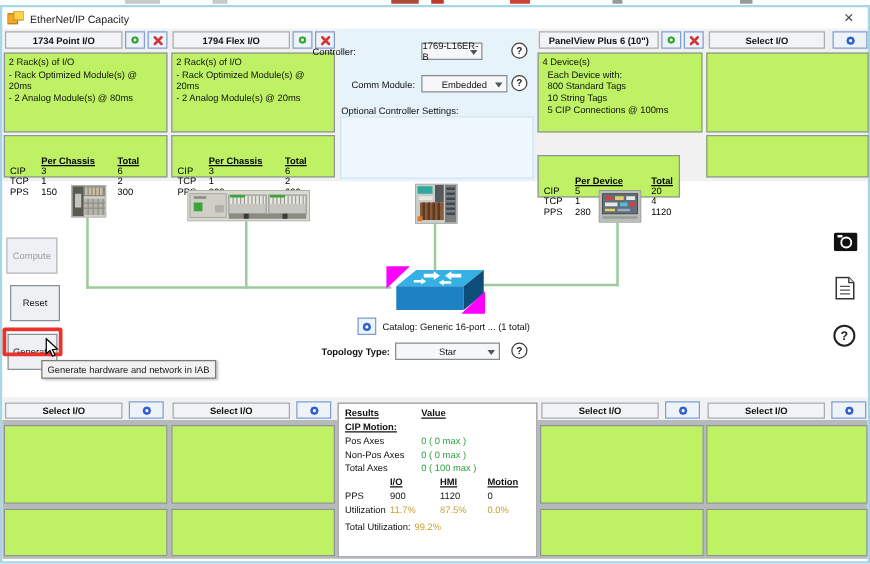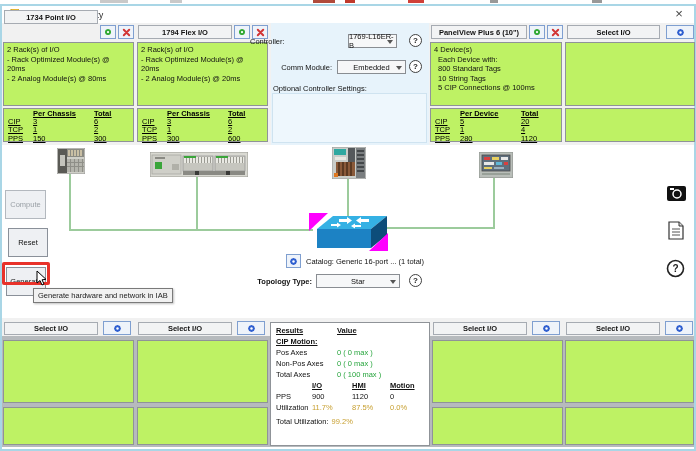--- a/index.html
+++ b/index.html
@@ -14,21 +14,21 @@
   .diagram{position:absolute;left:2px;top:145px;width:692px;height:173px;background:#fff;}
   .hdrstrip{position:absolute;left:2px;top:318px;width:692px;height:18px;background:#f1f1f1;}
   .grayband{position:absolute;left:2px;top:336px;width:692px;height:111px;background:#b6babd;}
   .bluearea{position:absolute;left:271px;top:23px;width:158px;height:122px;background:#e7f3fb;}
   .optgroup{position:absolute;left:272px;top:93px;width:155px;height:50px;background:#eef7fd;border:1px solid #cfe3f0;box-sizing:border-box;}
   .pbtn{position:absolute;height:14px;background:#f2f3f4;border:1px solid #a6abb2;box-sizing:border-box;display:flex;align-items:center;justify-content:center;font-size:7.5px;font-weight:bold;color:#111;}
   .pbtn.icon{background:#eef3fa;border-color:#7f9fd0;}
   .box{position:absolute;background:#bef264;border:1px solid #8f9398;box-sizing:border-box;}
   .descbox{font-size:7.5px;line-height:9.5px;padding:2px 3px;color:#111;}
   .descbox .ind{padding-left:4px;}
-  .statsbox{font-size:7.5px;line-height:8.2px;padding-top:1px;text-decoration:underline;}
+  .statsbox{font-size:7.5px;line-height:8.2px;padding-top:16px;}
   .srow{display:flex;padding-left:4px;}
   .s0{width:25px;}.s1{width:61px;}.s2{flex:1;}
   .u{text-decoration:underline;font-weight:bold;}
   .dd{position:absolute;height:14px;background:#f6f7f8;border:1px solid #898d92;box-sizing:border-box;font-size:7.5px;display:flex;align-items:center;justify-content:center;color:#111;}
   .dd .arr{position:absolute;right:3px;top:5px;width:0;height:0;border-left:3px solid transparent;border-right:3px solid transparent;border-top:4px solid #555;}
   .helpc{position:absolute;width:13px;height:13px;border:1px solid #404040;border-radius:50%;background:#fff;font-size:8px;font-weight:bold;display:flex;align-items:center;justify-content:center;color:#222;box-sizing:border-box;}
   .lbl{position:absolute;font-size:7.5px;color:#111;}
   .btn{position:absolute;height:29px;background:#eef0f3;border:1px solid #8a9099;box-sizing:border-box;font-size:7.5px;display:flex;align-items:center;justify-content:center;color:#111;padding:0 3px;}
   .btn.disabled{color:#9aa0a6;border-color:#b3b8be;}
   .wire{position:absolute;background:var(--wire-green,#9ccb9c);}
@@ -70,21 +70,21 @@
     <span class="wclose">×</span>
   </div>
 
   <div class="contentbg"></div>
   <div class="diagram"></div>
   <div class="hdrstrip"></div>
   <div class="grayband"></div>
   <div class="bluearea"></div>
   <div class="optgroup"></div>
 
-  <div class="pbtn" style="left:4px;top:10px;width:94px;">1734 Point I/O</div>
+  <div class="pbtn" style="left:4px;top:25px;width:94px;">1734 Point I/O</div>
   <div class="pbtn icon" style="left:100px;top:25px;width:16px;">
     <svg width="10" height="10" viewBox="0 0 16 16">
         <g fill="var(--gear-green,#2fa832)">
           <rect x="4.5" y="4.5" width="7" height="7"></rect>
           <rect x="4.5" y="4.5" width="7" height="7" transform="rotate(45 8 8)"></rect>
           <circle cx="8" cy="8" r="4.6"></circle>
         </g>
         <circle cx="8" cy="8" r="1.8" fill="#fff"></circle>
       </svg>
   </div>
@@ -159,21 +159,21 @@
         <span class="s2">2</span>
       </div>
     <div class="srow">
         <span class="s0">PPS</span>
         <span class="s1">300</span>
         <span class="s2">600</span>
       </div>
   </div>
 
   <span class="lbl" style="left:250px;top:37px;width:82px;">Controller:</span>
-  <div class="dd" style="left:337px;top:34px;width:49px;margin-left:11px;">
+  <div class="dd" style="left:337px;top:34px;width:49px;">
     <span>1769-L16ER-B</span>
       <span class="arr"></span>
   </div>
   <div class="helpc" style="left:409px;top:34px;">?</div>
   <span class="lbl" style="left:240px;top:63px;width:92px;text-align:right;">Comm Module:</span>
   <div class="dd" style="left:337px;top:60px;width:69px;">
     <span>Embedded</span>
       <span class="arr"></span>
   </div>
   <div class="helpc" style="left:409px;top:60px;">?</div>
@@ -195,21 +195,21 @@
         <path d="M2 2 L8 8 M8 2 L2 8" stroke="var(--delete-red,#d23535)" stroke-width="2.2" stroke-linecap="round"></path>
       </svg>
   </div>
   <div class="box descbox" style="left:430px;top:42px;width:132px;height:64px;">
     <div>4 Device(s)</div>
     <div class="ind">Each Device with:</div>
     <div class="ind">800 Standard Tags</div>
     <div class="ind">10 String Tags</div>
     <div class="ind">5 CIP Connections @ 100ms</div>
   </div>
-  <div class="box statsbox" style="left:430px;top:108px;width:132px;height:34px;">
+  <div class="box statsbox" style="left:430px;top:124px;width:114px;height:34px;">
     <div class="srow">
         <span class="s0"></span>
         <span class="s1 u">Per Device</span>
         <span class="s2 u">Total</span>
       </div>
     <div class="srow">
         <span class="s0">CIP</span>
         <span class="s1">5</span>
         <span class="s2">20</span>
       </div>

